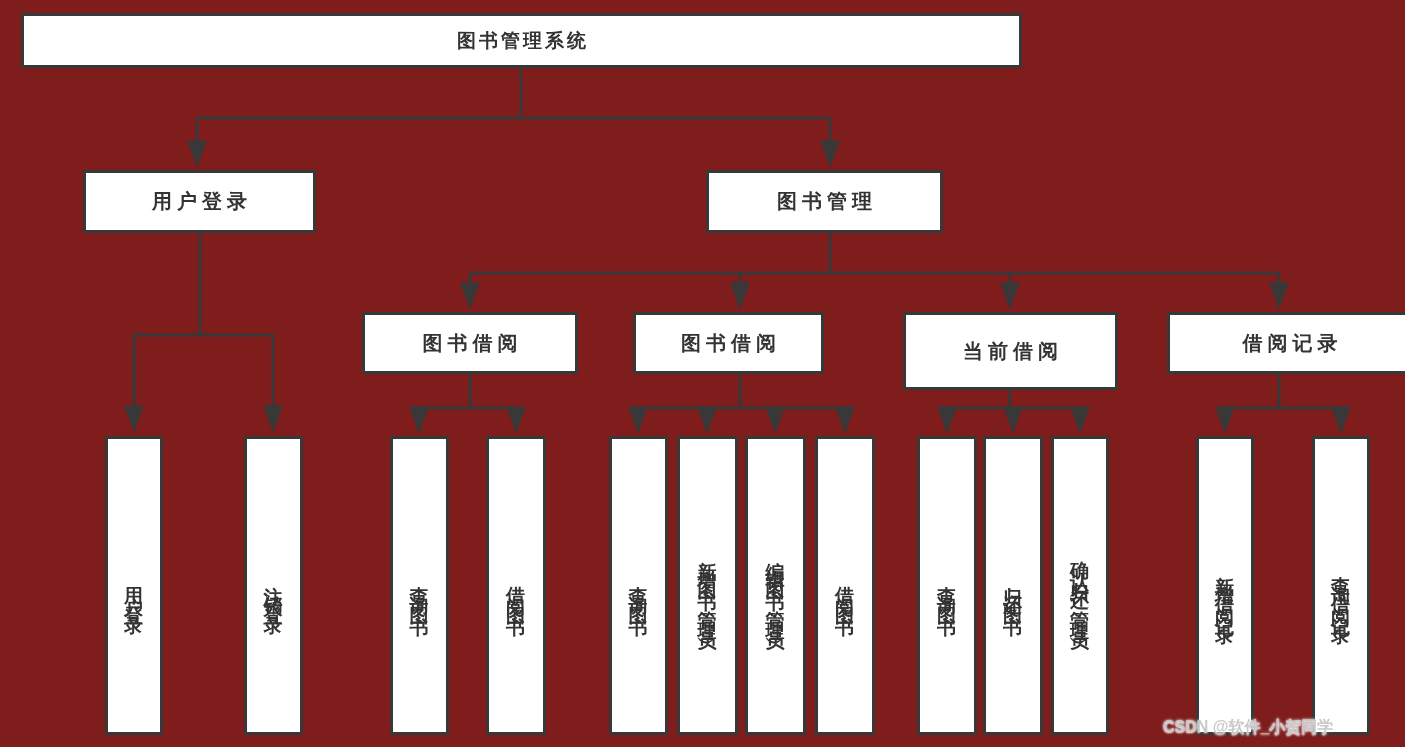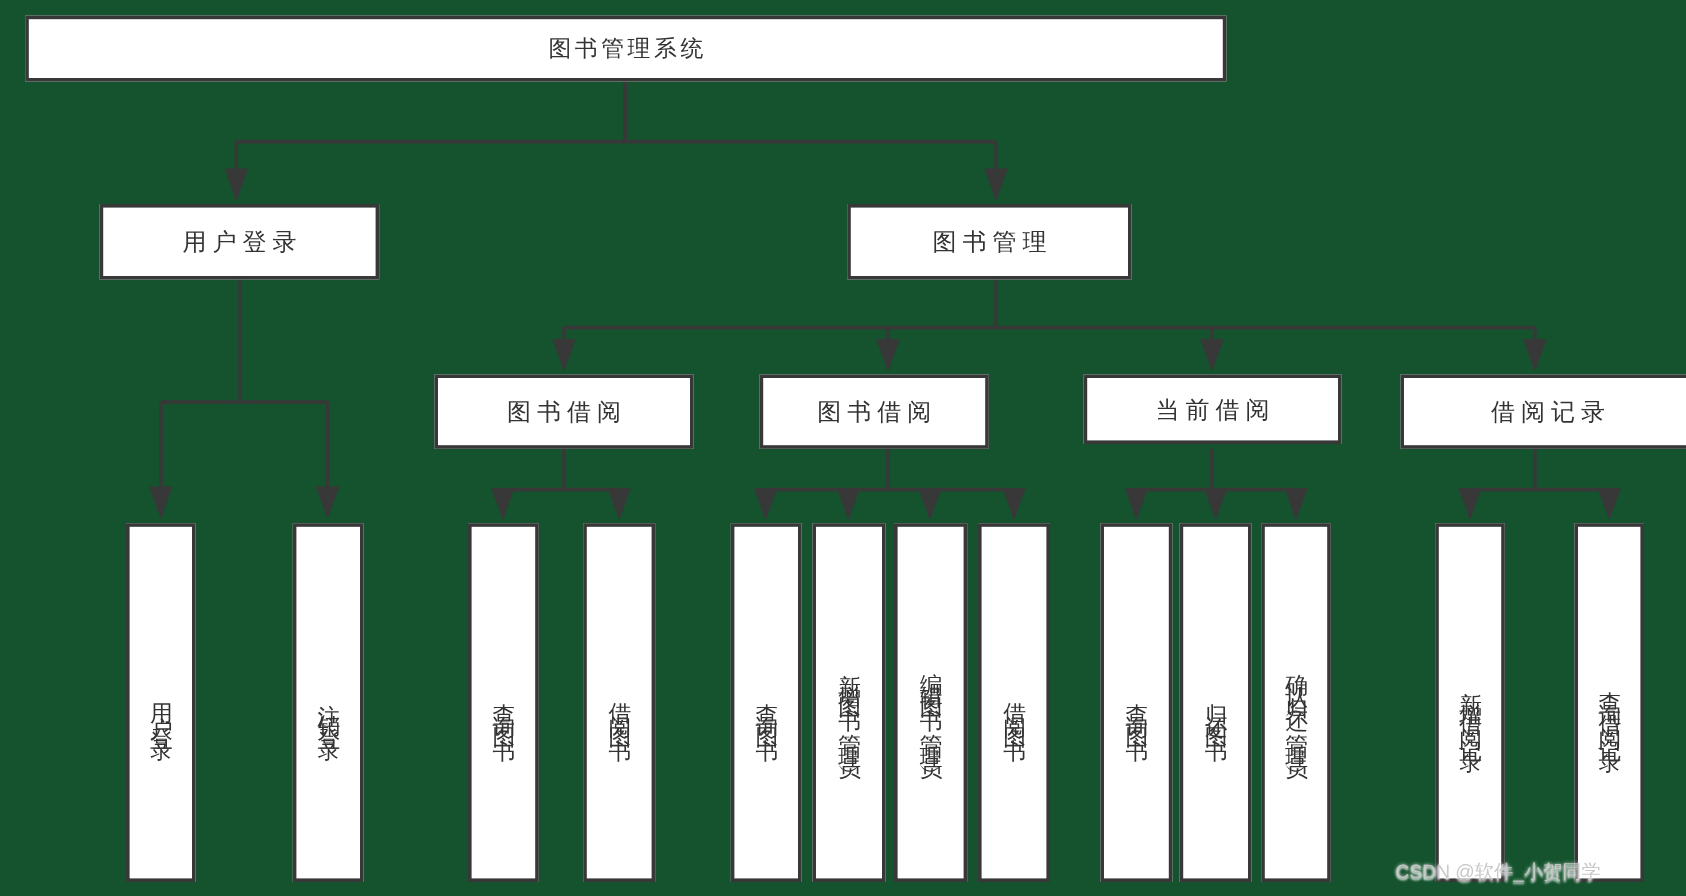--- a/index.html
+++ b/index.html
@@ -1,17 +1,17 @@
 <!DOCTYPE html>
 <html><head>
 <meta charset="utf-8">
 <style>
   html,body{margin:0;padding:0;background:#ffffff;}
   body{font-family:"Liberation Sans","DejaVu Sans",sans-serif;}
-  #stage{position:relative;width:1405px;height:747px;background:#14532d;overflow:hidden;}
+  #stage{position:relative;width:1405px;height:747px;background:#7f1d1d;overflow:hidden;font-weight:bold;}
   #wires{position:absolute;left:0;top:0;z-index:1;}
   .box{
     position:absolute;
     box-sizing:border-box;
     border:3px solid #383838;
     background:#ffffff;
     display:flex;
     align-items:center;
     justify-content:center;
     color:#333333;
@@ -99,21 +99,21 @@
   <div class="box hbox" style="left:706px;top:170px;width:237px;height:63px">
     <span class="lbl">图书管理</span>
   </div>
 
   <div class="box hbox" style="left:362px;top:312px;width:216px;height:62px">
     <span class="lbl">图书借阅</span>
   </div>
   <div class="box hbox" style="left:633px;top:312px;width:191px;height:62px">
     <span class="lbl">图书借阅</span>
   </div>
-  <div class="box hbox" style="left:903px;top:312px;width:215px;height:58px">
+  <div class="box hbox" style="left:903px;top:312px;width:215px;height:78px">
     <span class="lbl">当前借阅</span>
   </div>
   <div class="box hbox" style="left:1167px;top:312px;width:246px;height:62px">
     <span class="lbl">借阅记录</span>
   </div>
 
   <div class="box vbox" style="left:105px;width:58px">
     <span class="lbl">用户登录</span>
   </div>
   <div class="box vbox" style="left:244px;width:59px">

